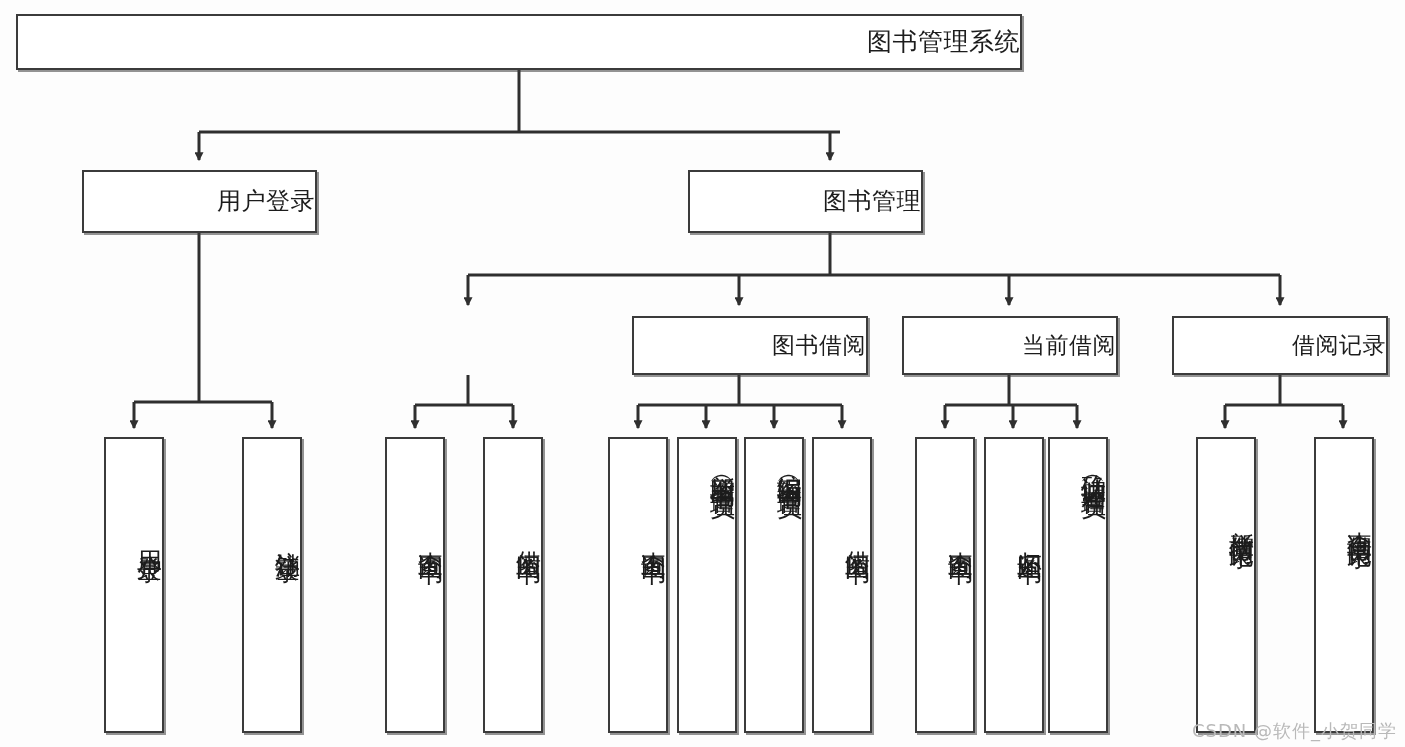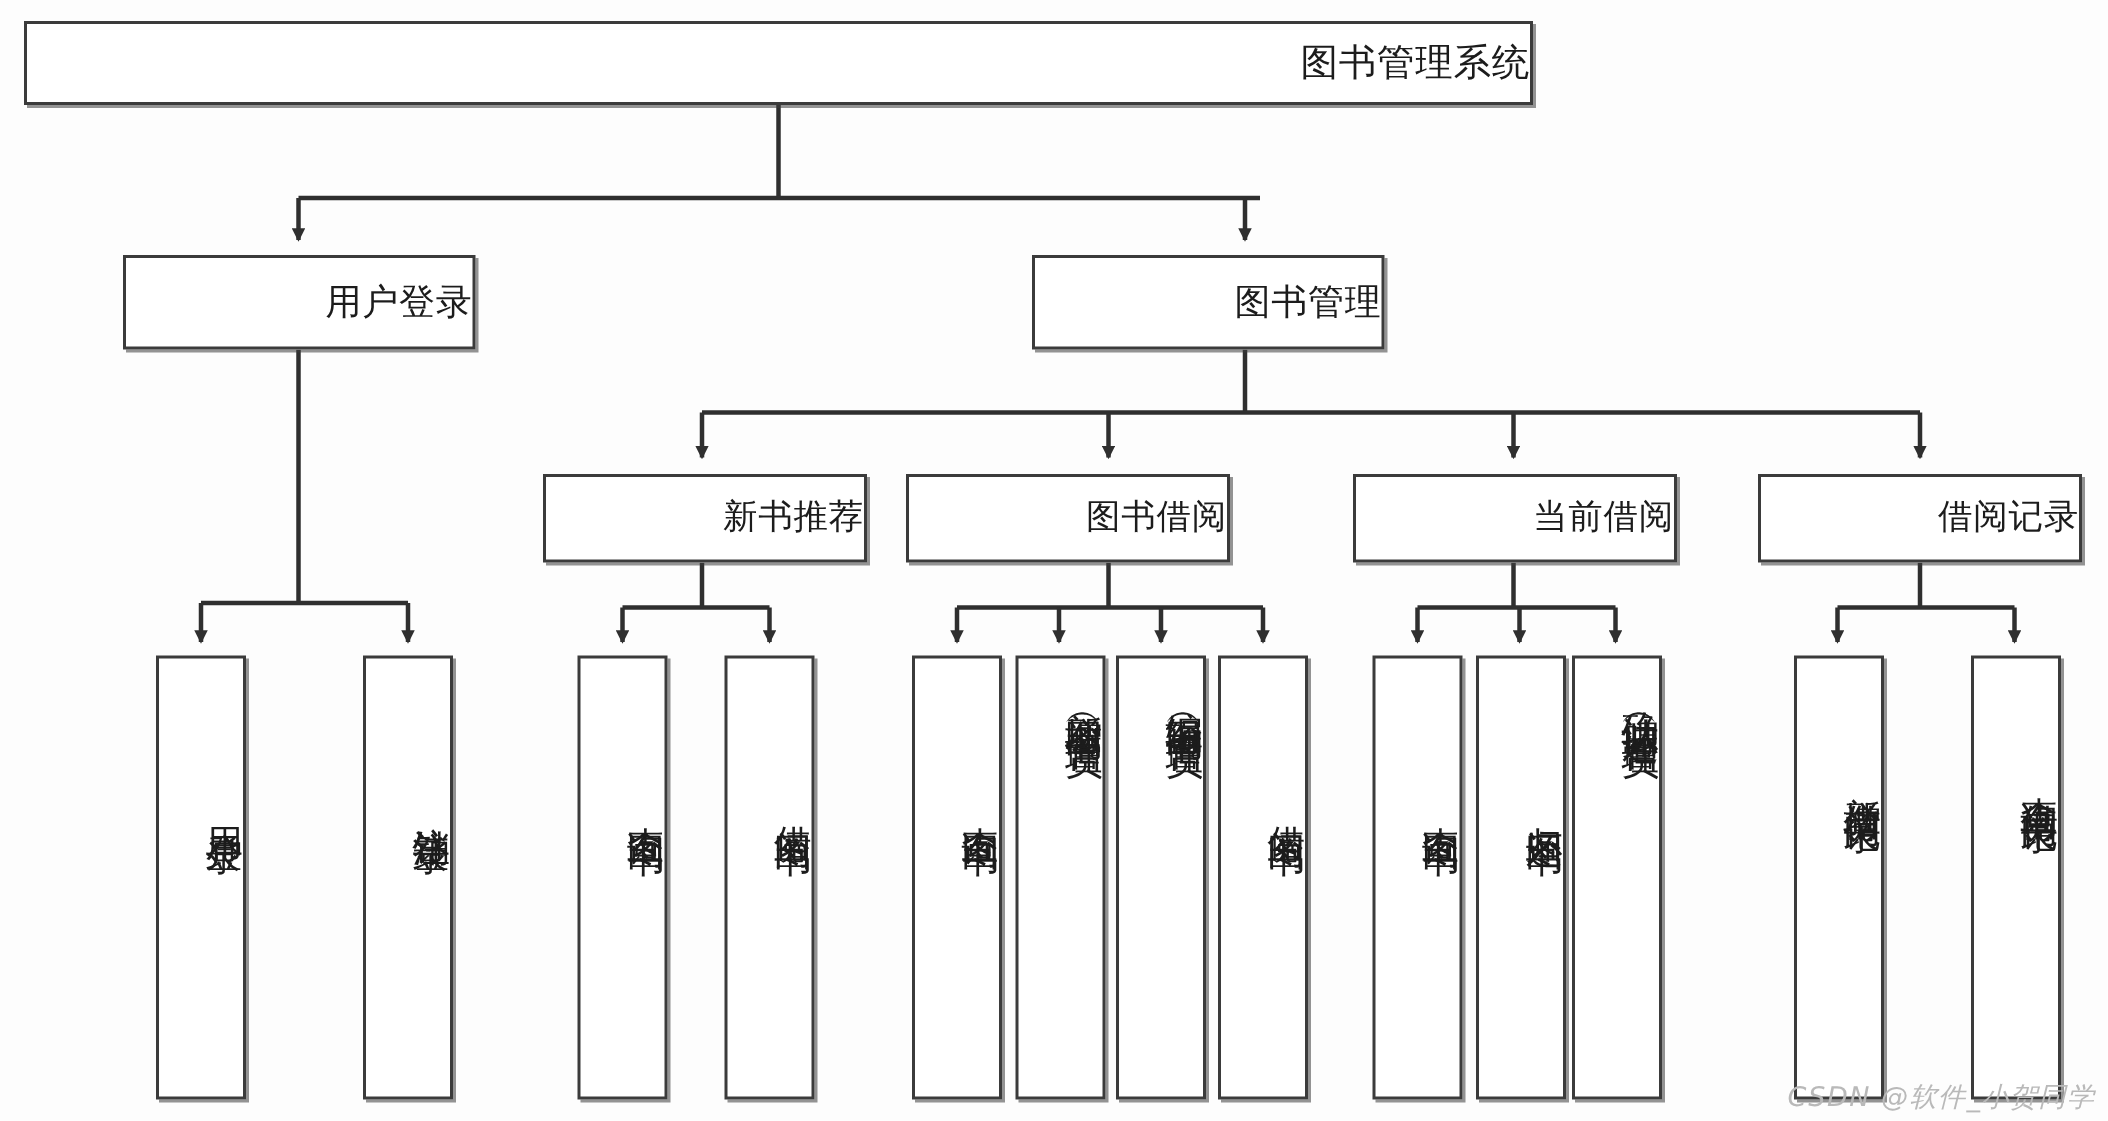--- a/index.html
+++ b/index.html
@@ -68,21 +68,20 @@
 
   #watermark {
     position: absolute;
     right: 8px;
     bottom: 4px;
     font-size: 18px;
     color: #b9b9b9;
     letter-spacing: 1px;
     white-space: nowrap;
     user-select: none;
-    font-style: italic;
   }
 </style>
 </head>
 <body>
 
 <div id="diagram-root">
 
   <svg id="edge-layer" viewBox="0 0 1405 747" width="1405" height="747" xmlns="http://www.w3.org/2000/svg">
     <defs>
       <marker id="arrow" viewBox="0 0 12 12" refX="10.5" refY="6" markerWidth="9" markerHeight="9" orient="auto-start-reverse" markerUnits="userSpaceOnUse">
@@ -137,24 +136,21 @@
     <span class="node-label">图书管理系统</span>
   </div>
 
   <div class="node level2" style="left:82px; top:170px; width:235px; height:63px;">
     <span class="node-label">用户登录</span>
   </div>
   <div class="node level2" style="left:688px; top:170px; width:235px; height:63px;">
     <span class="node-label">图书管理</span>
   </div>
 
-  <div class="node level3" style="left:362px; top:316px; width:216px; height:59px;">
-    <span class="node-label">新书推荐</span>
-  </div>
-  <div class="node level3" style="left:604px; top:316px; width:216px; height:59px;">
+  <div class="node level3" style="left:632px; top:316px; width:236px; height:59px;">
     <span class="node-label">图书借阅</span>
   </div>
   <div class="node level3" style="left:902px; top:316px; width:216px; height:59px;">
     <span class="node-label">当前借阅</span>
   </div>
   <div class="node level3" style="left:1172px; top:316px; width:216px; height:59px;">
     <span class="node-label">借阅记录</span>
   </div>
 
   <div class="node leaf low" style="left:104px; top:437px; width:60px; height:296px;">

